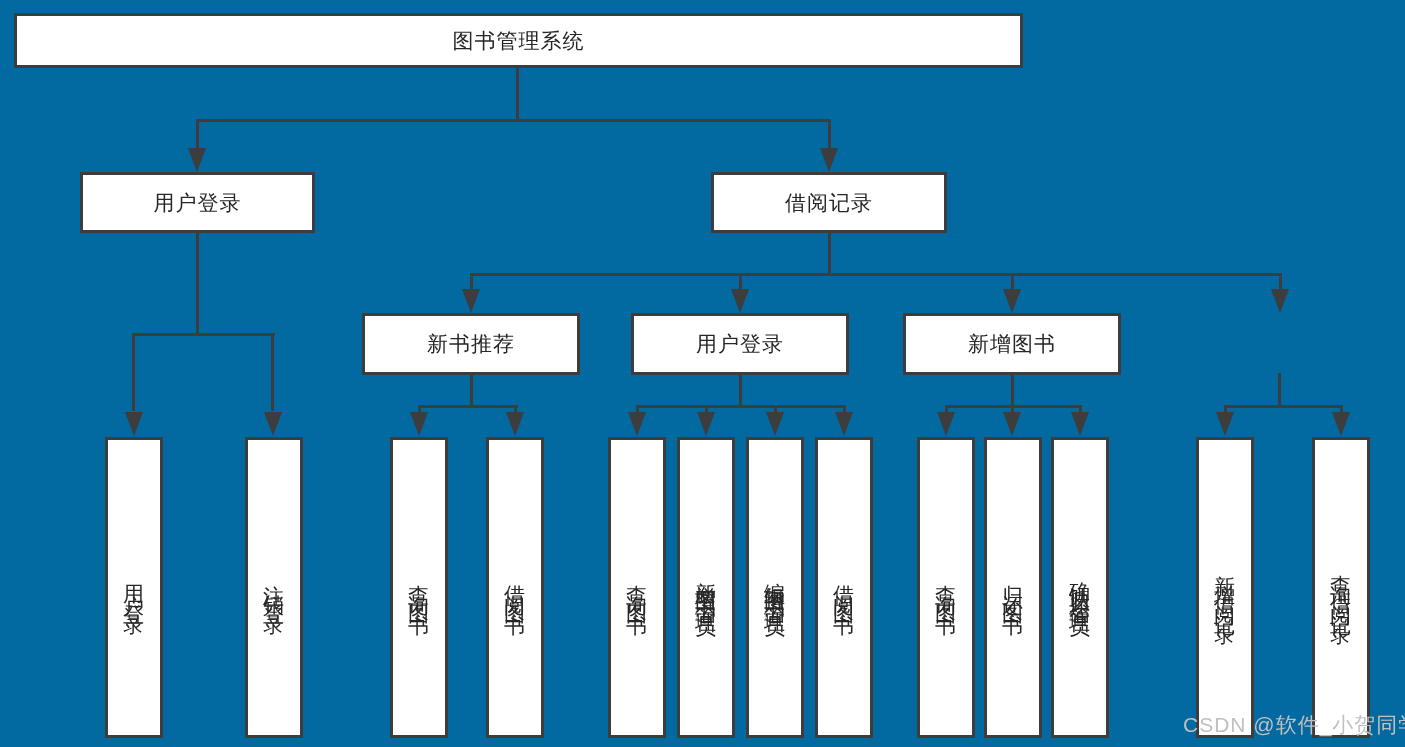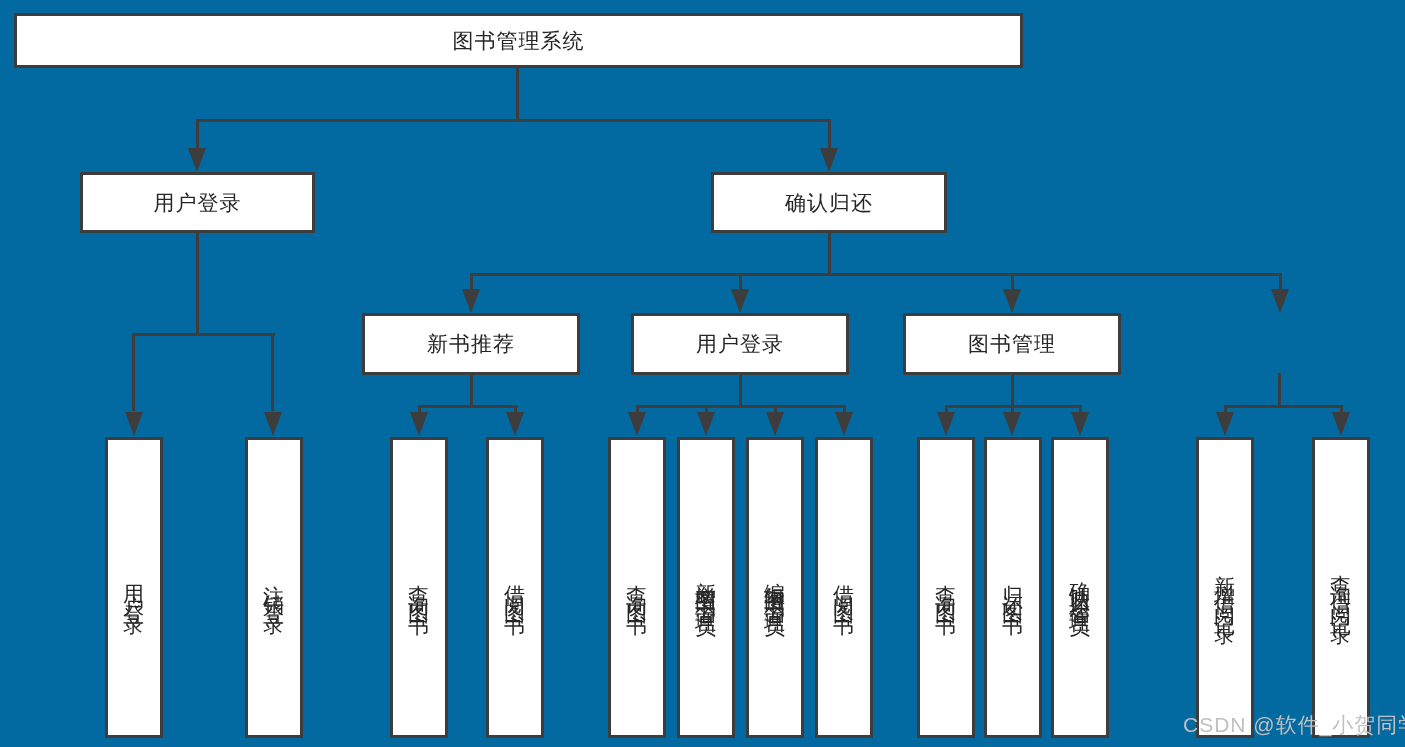--- a/index.html
+++ b/index.html
@@ -33,21 +33,21 @@
   <div class="h" style="left:196px;top:119px;width:635px;"></div>
   <div class="v" style="left:196px;top:119px;height:32px;"></div>
   <div class="arrow" style="left:188px;top:148px;"></div>
   <div class="v" style="left:828px;top:119px;height:32px;"></div>
   <div class="arrow" style="left:820px;top:148px;"></div>
 
   <div class="box" style="left:80px;top:172px;width:235px;height:61px;">
     <span class="lbl">用户登录</span>
   </div>
   <div class="box" style="left:711px;top:172px;width:236px;height:61px;">
-    <span class="lbl">确认归还</span>
+    <span class="lbl">借阅记录</span>
   </div>
 
   <div class="v" style="left:196px;top:231px;height:105px;"></div>
   <div class="h" style="left:132px;top:333px;width:143px;"></div>
   <div class="v" style="left:132px;top:333px;height:78px;"></div>
   <div class="arrow" style="left:125px;top:412px;"></div>
   <div class="v" style="left:271px;top:333px;height:78px;"></div>
   <div class="arrow" style="left:264px;top:412px;"></div>
 
   <div class="v" style="left:828px;top:231px;height:45px;"></div>
@@ -61,21 +61,21 @@
   <div class="v" style="left:1279px;top:273px;height:20px;"></div>
   <div class="arrow" style="left:1271px;top:289px;"></div>
 
   <div class="box" style="left:362px;top:313px;width:218px;height:62px;">
     <span class="lbl">新书推荐</span>
   </div>
   <div class="box" style="left:631px;top:313px;width:218px;height:62px;">
     <span class="lbl">用户登录</span>
   </div>
   <div class="box" style="left:903px;top:313px;width:218px;height:62px;">
-    <span class="lbl">图书管理</span>
+    <span class="lbl">新增图书</span>
   </div>
 
   <div class="v" style="left:470px;top:373px;height:35px;"></div>
   <div class="h" style="left:418px;top:405px;width:100px;"></div>
   <div class="v" style="left:418px;top:405px;height:10px;"></div>
   <div class="arrow" style="left:410px;top:412px;"></div>
   <div class="v" style="left:514px;top:405px;height:10px;"></div>
   <div class="arrow" style="left:506px;top:412px;"></div>
 
   <div class="v" style="left:739px;top:373px;height:35px;"></div>

